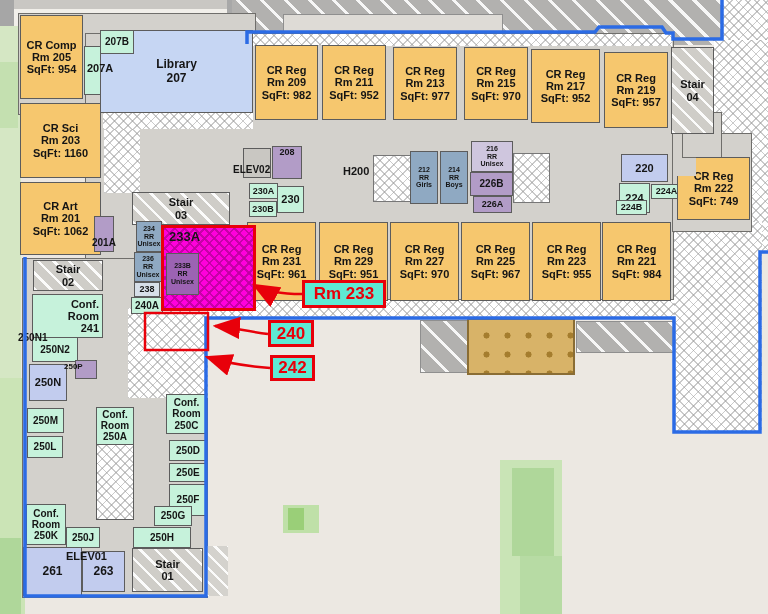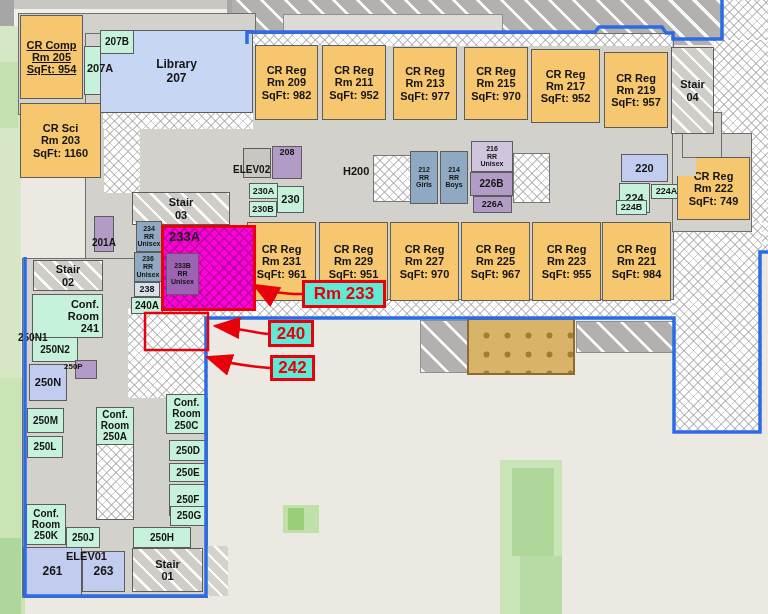--- a/index.html
+++ b/index.html
@@ -61,26 +61,29 @@
     <div class="bg p-cross" style="left: 128px; top: 308px; width: 80px; height: 90px;"></div>
     <div class="bg p-diag" style="left: 420px; top: 320px; width: 48px; height: 53px; border: 1.5px solid rgb(143, 143, 143);"></div>
     <div class="bg p-diag" style="left: 576px; top: 321px; width: 98px; height: 32px; border: 1.5px solid rgb(143, 143, 143);"></div>
     <div class="bg p-dots" style="left: 467px; top: 318px; width: 108px; height: 57px;"></div>
     <div class="bg p-diag2" style="left: 206px; top: 546px; width: 22px; height: 50px;"></div>
     <div class="bg " style="left: 80px; top: 560px; width: 20px; height: 16px; background: rgb(201, 199, 194); border: 1.5px solid rgb(111, 110, 107);"></div>
     <div class="room f-blue" style="left: 100px; top: 30px; width: 153px; height: 83px; font-size: 12px;">Library
 207</div>
     <div class="room f-mint" style="left: 100px; top: 30px; width: 34px; height: 24px; font-size: 10px;">207B</div>
     <div class="room f-mint" style="left: 84px; top: 46px; width: 17px; height: 49px; font-size: 10px;"></div>
-    <div class="room f-orange" style="left: 20px; top: 15px; width: 63px; height: 84px; font-size: 11px; text-decoration: underline;">CR Comp
+    <div class="room f-orange" style="left: 20px; top: 15px; width: 63px; height: 84px; font-size: 11px;">CR Comp
 Rm 205
 SqFt: 954</div>
     <div class="room f-orange" style="left: 20px; top: 103px; width: 81px; height: 75px; font-size: 11px;">CR Sci
 Rm 203
 SqFt: 1160</div>
+    <div class="room f-orange" style="left: 20px; top: 182px; width: 81px; height: 73px; font-size: 11px;">CR Art
+Rm 201
+SqFt: 1062</div>
     <div class="room f-purple" style="left: 94px; top: 216px; width: 20px; height: 36px; font-size: 9px;"></div>
     <div class="room f-orange" style="left: 255px; top: 45px; width: 63px; height: 75px; font-size: 11px;">CR Reg
 Rm 209
 SqFt: 982</div>
     <div class="room f-orange" style="left: 322px; top: 45px; width: 64px; height: 75px; font-size: 11px;">CR Reg
 Rm 211
 SqFt: 952</div>
     <div class="room f-orange" style="left: 393px; top: 47px; width: 64px; height: 73px; font-size: 11px;">CR Reg
 Rm 213
 SqFt: 977</div>
@@ -162,21 +165,21 @@
     <div class="room f-mint" style="left: 27px; top: 436px; width: 36px; height: 22px; font-size: 10px;">250L</div>
     <div class="room f-cross" style="left: 96px; top: 407px; width: 38px; height: 113px;"><div class="room-sublabel f-mint" style="font-size: 10px;">Conf.
 Room
 250A</div></div>
     <div class="room f-mint" style="left: 166px; top: 394px; width: 41px; height: 40px; font-size: 10px;">Conf.
 Room
 250C</div>
     <div class="room f-mint" style="left: 169px; top: 440px; width: 38px; height: 21px; font-size: 10px;">250D</div>
     <div class="room f-mint" style="left: 169px; top: 463px; width: 38px; height: 19px; font-size: 10px;">250E</div>
     <div class="room f-mint" style="left: 169px; top: 484px; width: 38px; height: 32px; font-size: 10px;">250F</div>
-    <div class="room f-mint" style="left: 170px; top: 506px; width: 38px; height: 20px; font-size: 10px;">250G</div>
+    <div class="room f-mint" style="left: 154px; top: 506px; width: 38px; height: 20px; font-size: 10px;">250G</div>
     <div class="room f-mint" style="left: 133px; top: 527px; width: 58px; height: 21px; font-size: 10px;">250H</div>
     <div class="room f-mint" style="left: 66px; top: 527px; width: 34px; height: 21px; font-size: 10px;">250J</div>
     <div class="room f-mint" style="left: 26px; top: 504px; width: 40px; height: 41px; font-size: 10px;">Conf.
 Room
 250K</div>
     <div class="room f-peri" style="left: 23px; top: 547px; width: 59px; height: 49px; font-size: 12px;">261</div>
     <div class="room f-peri" style="left: 82px; top: 551px; width: 43px; height: 41px; font-size: 12px;">263</div>
     <div class="room f-stair" style="left: 132px; top: 548px; width: 71px; height: 44px; font-size: 11px;">Stair
 01</div>
     <div class="maplabel" style="left: 87px; top: 63px; font-size: 11px;">207A</div>

